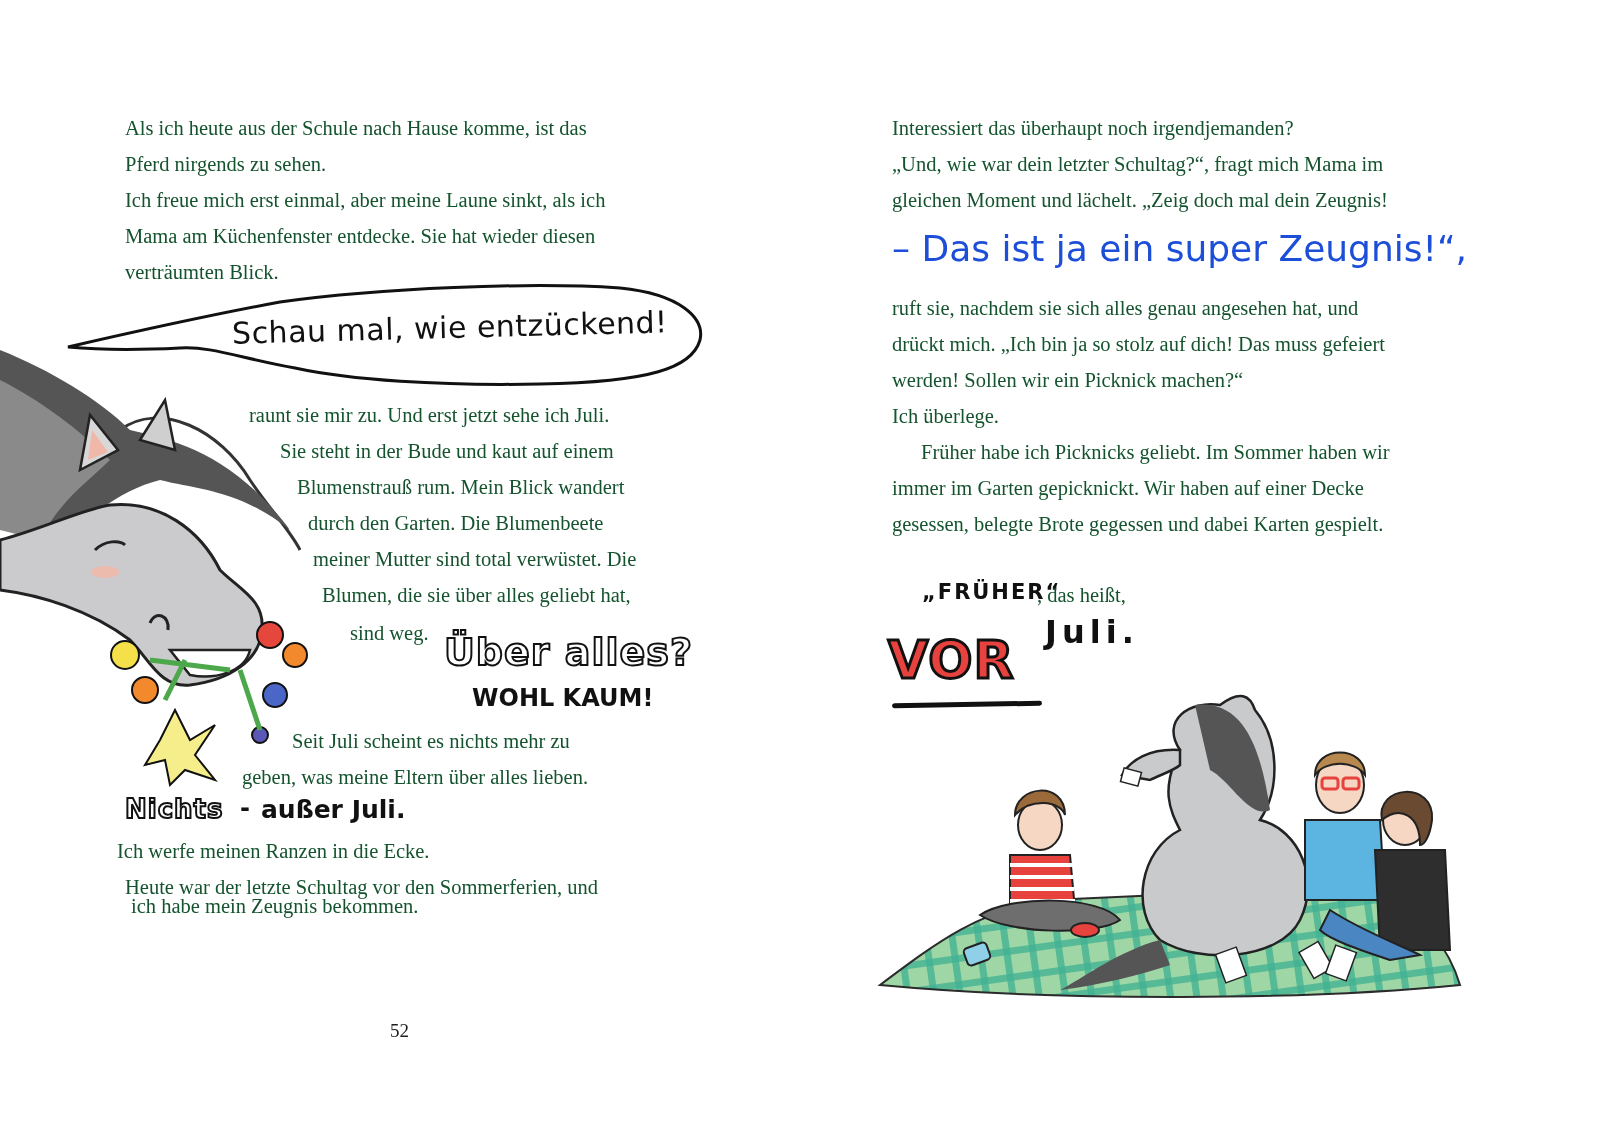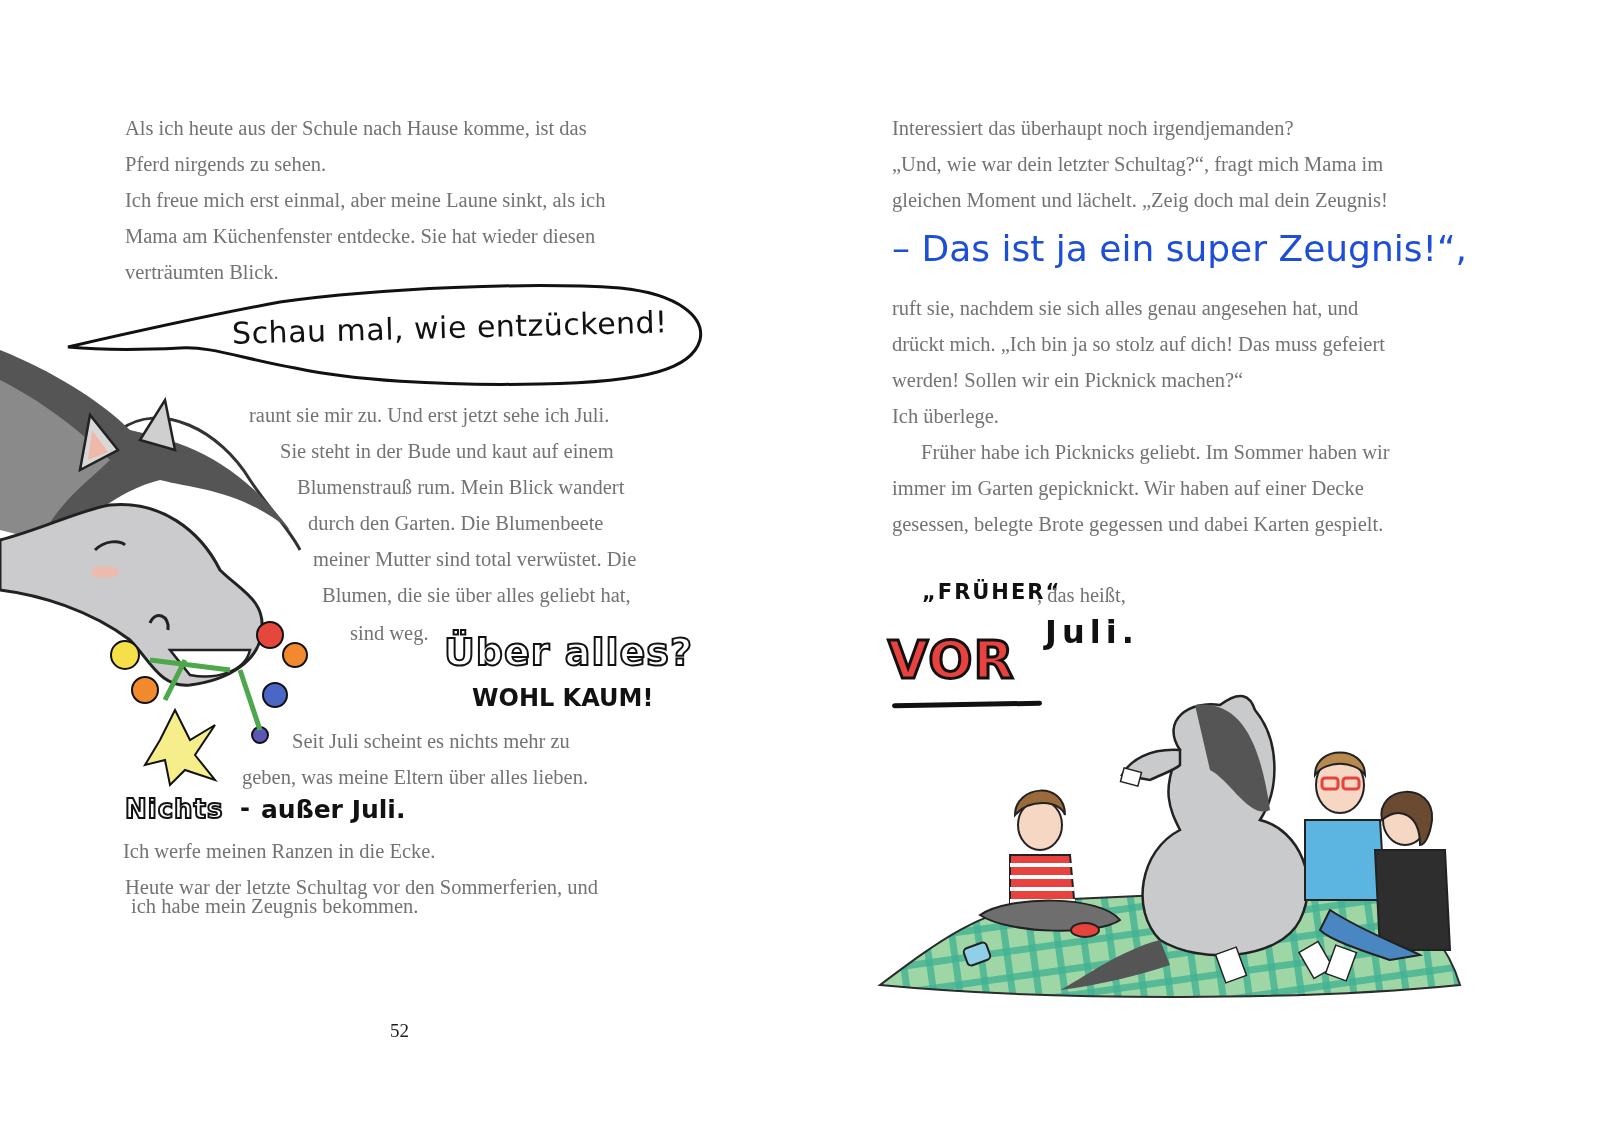--- a/index.html
+++ b/index.html
@@ -1,20 +1,20 @@
 <!DOCTYPE html>
 <html><head>
 <meta charset="utf-8">
 <style>
   html, body { margin:0; padding:0; background:#ffffff; }
   body { width:1600px; height:1131px; position:relative; overflow:hidden; font-family:"DejaVu Serif", serif; color:#1d1d1b; }
   .page { position:absolute; top:0; height:1131px; }
   .page-left { left:0; width:800px; }
   .page-right { left:800px; width:800px; }
-  .line { position:absolute; font-family:"Liberation Serif", serif; font-size:20.5px; line-height:36px; white-space:nowrap; color:#737373; }
+  .line { position:absolute; font-family:"Liberation Serif", serif; font-size:20.5px; line-height:36px; white-space:nowrap; color:#14532d; }
   .hand { font-family:"DejaVu Sans", sans-serif; white-space:nowrap; position:absolute; color:#1d4ed8; }
   .bubble-text { font-family:"DejaVu Sans", sans-serif; font-size:30px; position:absolute; white-space:nowrap; transform:rotate(-1.5deg); color:#111; letter-spacing:0.5px; }
   .outline-text { position:absolute; font-family:"DejaVu Sans", sans-serif; font-weight:bold; color:#fff; -webkit-text-stroke:2px #111; white-space:nowrap; letter-spacing:1px; }
   .bold-hand { position:absolute; font-family:"DejaVu Sans", sans-serif; font-weight:bold; color:#111; white-space:nowrap; }
   .page-number { position:absolute; font-family:"Liberation Serif", serif; font-size:19px; color:#1d1d1b; }
   .illus { position:absolute; }
 </style>
 </head>
 <body>
 
@@ -72,21 +72,21 @@
   <div class="outline-text" style="left:444px; top:630px; font-size:38px;">Über alles?</div>
   <div class="bold-hand" style="left:472px; top:684px; font-size:24px;">WOHL KAUM!</div>
 
   <div class="line" style="left:292px; top:723px;">Seit Juli scheint es nichts mehr zu</div>
   <div class="line" style="left:242px; top:759px;">geben, was meine Eltern über alles lieben.</div>
 
   <div class="outline-text" style="left:125px; top:794px; font-size:26px;">Nichts</div>
   <div class="bold-hand" style="left:240px; top:794px; font-size:24px;">-</div>
   <div class="bold-hand" style="left:261px; top:795px; font-size:25px;">außer Juli.</div>
 
-  <div class="line" style="left:123px; top:833px;">Ich werfe meinen Ranzen in die Ecke.</div>
+  <div class="line" style="left:117px; top:833px;">Ich werfe meinen Ranzen in die Ecke.</div>
   <div class="line" style="left:125px; top:869px;">Heute war der letzte Schultag vor den Sommerferien, und</div>
   <div class="line" style="left:125px; top:888px;margin-left:6px;">ich habe mein Zeugnis bekommen.</div>
 
   <div class="page-number" style="left:390px; top:1020px;">52</div>
 </div>
 
 <div class="page page-right">
   <div class="line" style="left:92px; top:110px;">Interessiert das überhaupt noch irgendjemanden?</div>
   <div class="line" style="left:92px; top:146px;">„Und, wie war dein letzter Schultag?“, fragt mich Mama im</div>
   <div class="line" style="left:92px; top:182px;">gleichen Moment und lächelt. „Zeig doch mal dein Zeugnis!</div>

